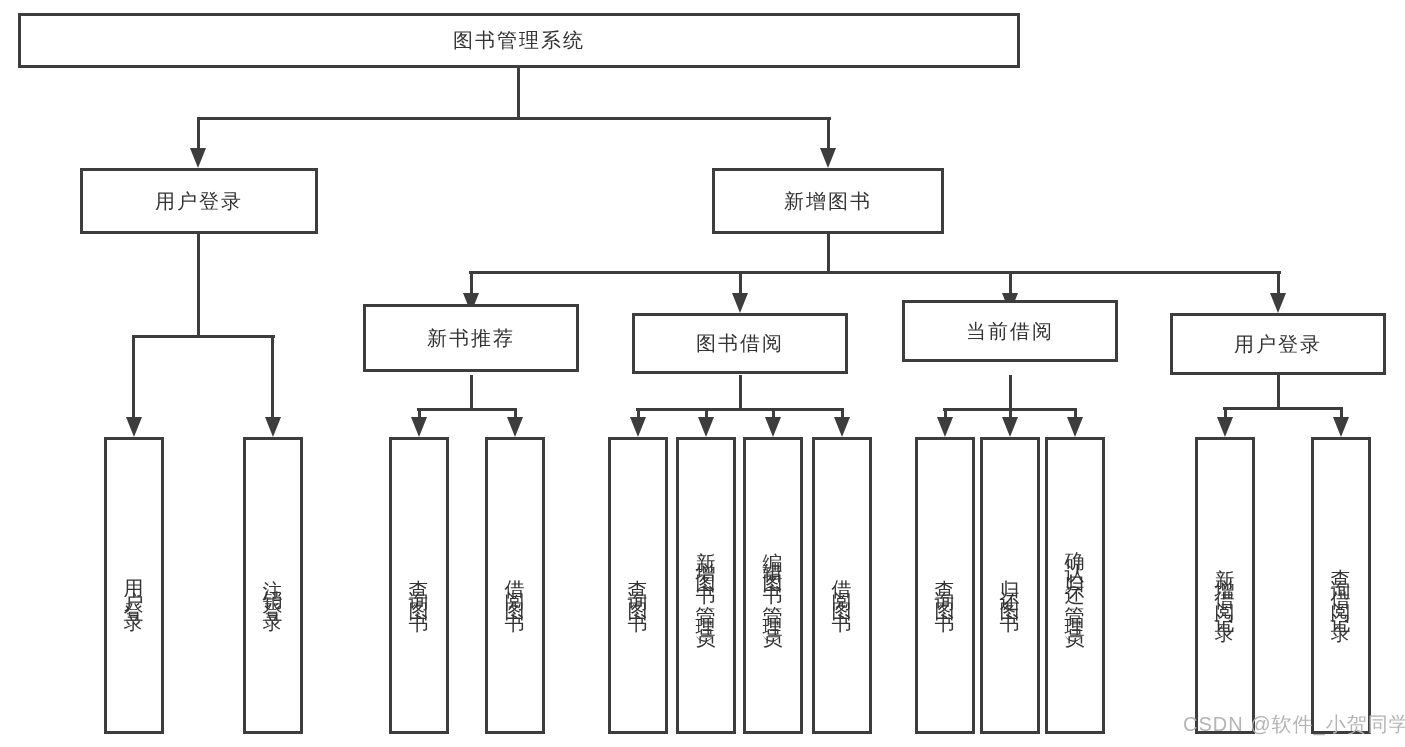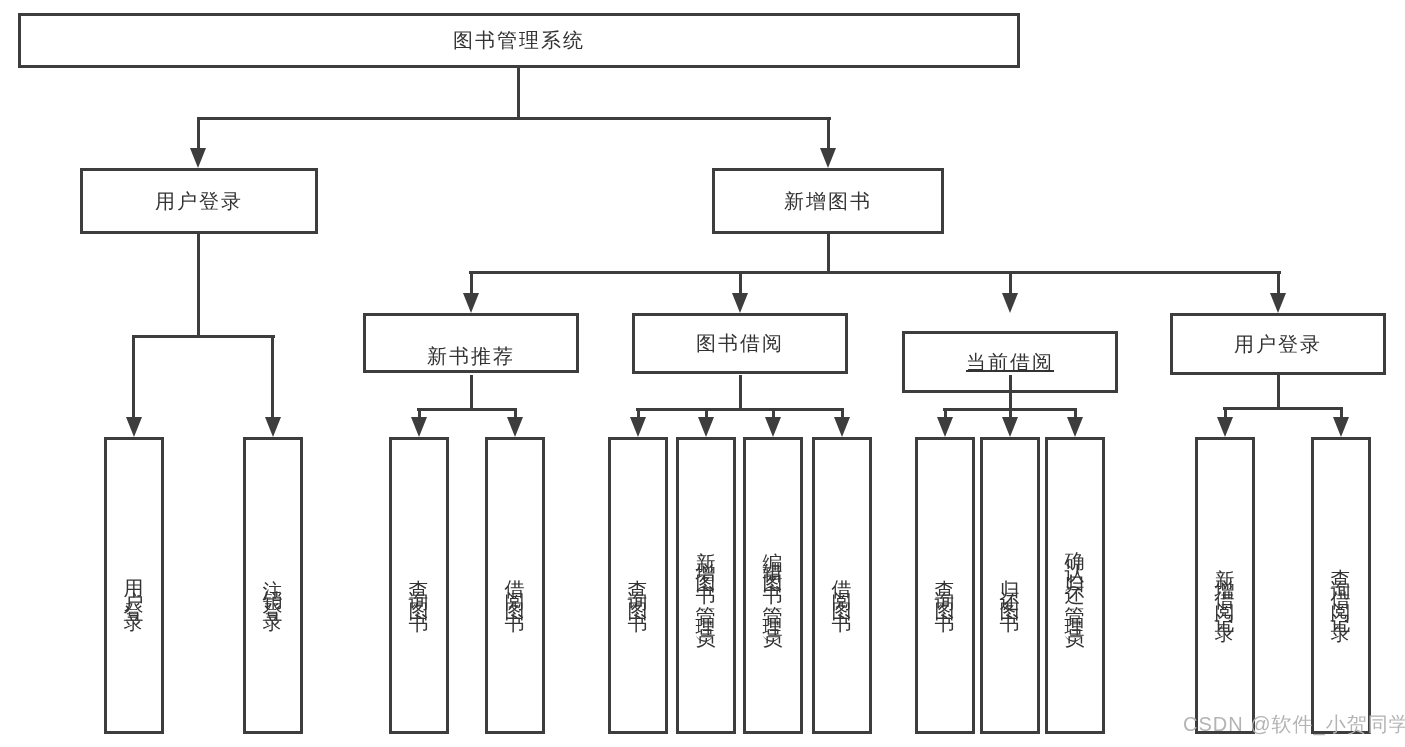--- a/index.html
+++ b/index.html
@@ -63,27 +63,27 @@
   <div class="line" style="left:469px;top:271px;width:812px;height:3px;"></div>
   <div class="line" style="left:470px;top:271px;width:3px;height:24px;"></div>
   <div class="arrow" style="left:463px;top:293px;"></div>
   <div class="line" style="left:739px;top:271px;width:3px;height:24px;"></div>
   <div class="arrow" style="left:732px;top:293px;"></div>
   <div class="line" style="left:1009px;top:271px;width:3px;height:24px;"></div>
   <div class="arrow" style="left:1002px;top:293px;"></div>
   <div class="line" style="left:1277px;top:271px;width:3px;height:24px;"></div>
   <div class="arrow" style="left:1270px;top:293px;"></div>
 
-  <div class="box" style="left:363px;top:313px;width:216px;height:60px;align-items:flex-end;">
+  <div class="box" style="left:363px;top:304px;width:216px;height:68px;">
     <span class="hlabel">新书推荐</span>
   </div>
   <div class="box" style="left:632px;top:313px;width:216px;height:61px;">
     <span class="hlabel">图书借阅</span>
   </div>
-  <div class="box" style="left:902px;top:331px;width:216px;height:62px;text-decoration:underline;">
+  <div class="box" style="left:902px;top:300px;width:216px;height:62px;">
     <span class="hlabel">当前借阅</span>
   </div>
   <div class="box" style="left:1170px;top:313px;width:216px;height:62px;">
     <span class="hlabel">用户登录</span>
   </div>
 
   <div class="line" style="left:470px;top:375px;width:3px;height:36px;"></div>
   <div class="line" style="left:417px;top:408px;width:100px;height:3px;"></div>
   <div class="line" style="left:418px;top:408px;width:3px;height:12px;"></div>
   <div class="arrow" style="left:411px;top:417px;"></div>

